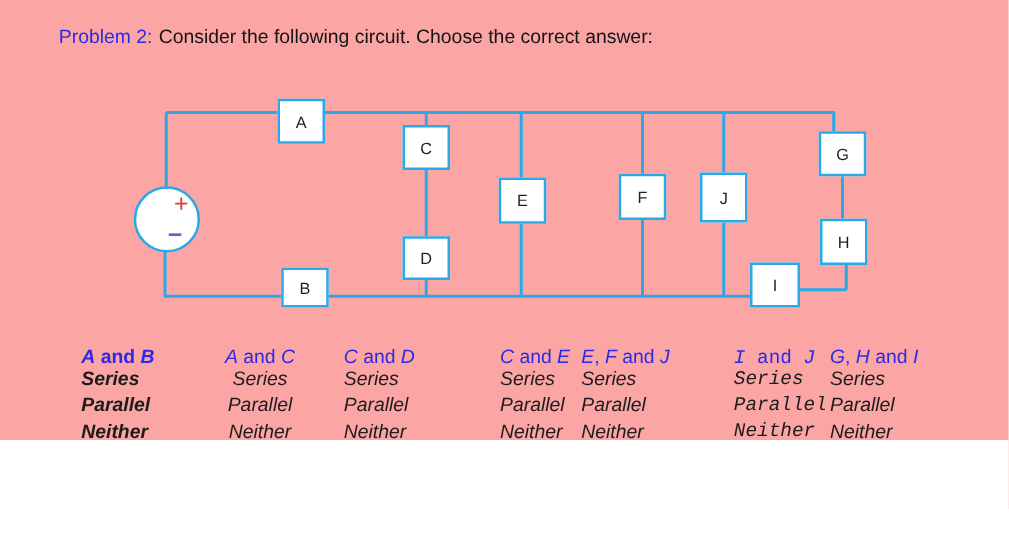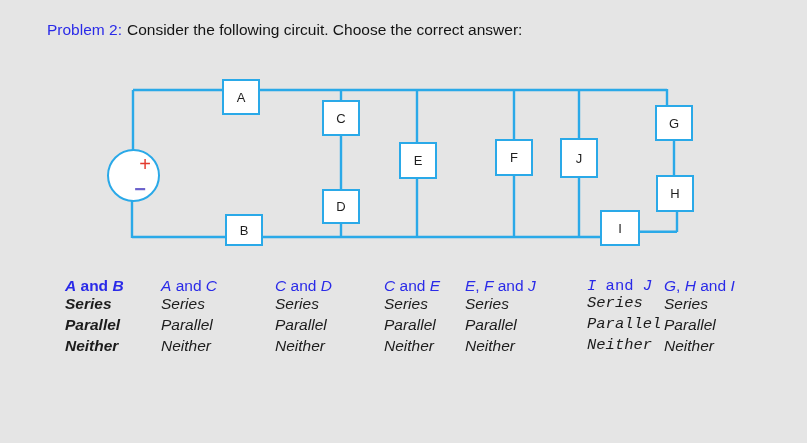--- a/index.html
+++ b/index.html
@@ -1,17 +1,17 @@
 <!DOCTYPE html>
 <html style="--wire: #2aa9e8; --accent: #2a2ae8; --plus: #e23a2e; --minus: #6a60cb; --ink: #1c1c1c;"><head>
 <meta charset="utf-8">
 <style>
   html,body { margin:0; padding:0; background:#fff; }
   .page {
-    position:relative; width:807px; height:443px; background:#e5e5e5;
+    position:relative; width:807px; height:352px; background:#fca5a5;
     font-family:"Liberation Sans", sans-serif; overflow:hidden;
   }
   
   .title { position:absolute; left:47px; top:21px; font-size:15.5px; white-space:nowrap; }
   .title-label { color:var(--accent); }
   .title-text { color:#141414; margin-left:5px; }
 
   
   .circuit { position:absolute; left:0; top:0; width:807px; height:443px; }
   .wires { position:absolute; left:0; top:0; color:var(--wire); }
@@ -109,37 +109,37 @@
 
   <div class="questions" id="questions">
       <div class="qcol" style="left: 65px; font-weight: bold;">
         <div class="qheader"><span class="var">A</span><span class="conn"> and </span><span class="var">B</span></div>
         <div class="qoptions">
           <div class="qopt">Series</div>
           <div class="qopt">Parallel</div>
           <div class="qopt">Neither</div>
         </div>
       </div>
-      <div class="qcol" style="left: 161px;">
+      <div class="qcol" style="left: 180px; text-align: center;">
         <div class="qheader"><span class="var">A</span><span class="conn"> and </span><span class="var">C</span></div>
         <div class="qoptions">
           <div class="qopt">Series</div>
           <div class="qopt">Parallel</div>
           <div class="qopt">Neither</div>
         </div>
       </div>
       <div class="qcol" style="left: 275px;">
         <div class="qheader"><span class="var">C</span><span class="conn"> and </span><span class="var">D</span></div>
         <div class="qoptions">
           <div class="qopt">Series</div>
           <div class="qopt">Parallel</div>
           <div class="qopt">Neither</div>
         </div>
       </div>
-      <div class="qcol" style="left: 384px;">
+      <div class="qcol" style="left: 400px;">
         <div class="qheader"><span class="var">C</span><span class="conn"> and </span><span class="var">E</span></div>
         <div class="qoptions">
           <div class="qopt">Series</div>
           <div class="qopt">Parallel</div>
           <div class="qopt">Neither</div>
         </div>
       </div>
       <div class="qcol" style="left: 465px;">
         <div class="qheader"><span class="var">E</span><span class="conn">, </span><span class="var">F</span><span class="conn"> and </span><span class="var">J</span></div>
         <div class="qoptions">

